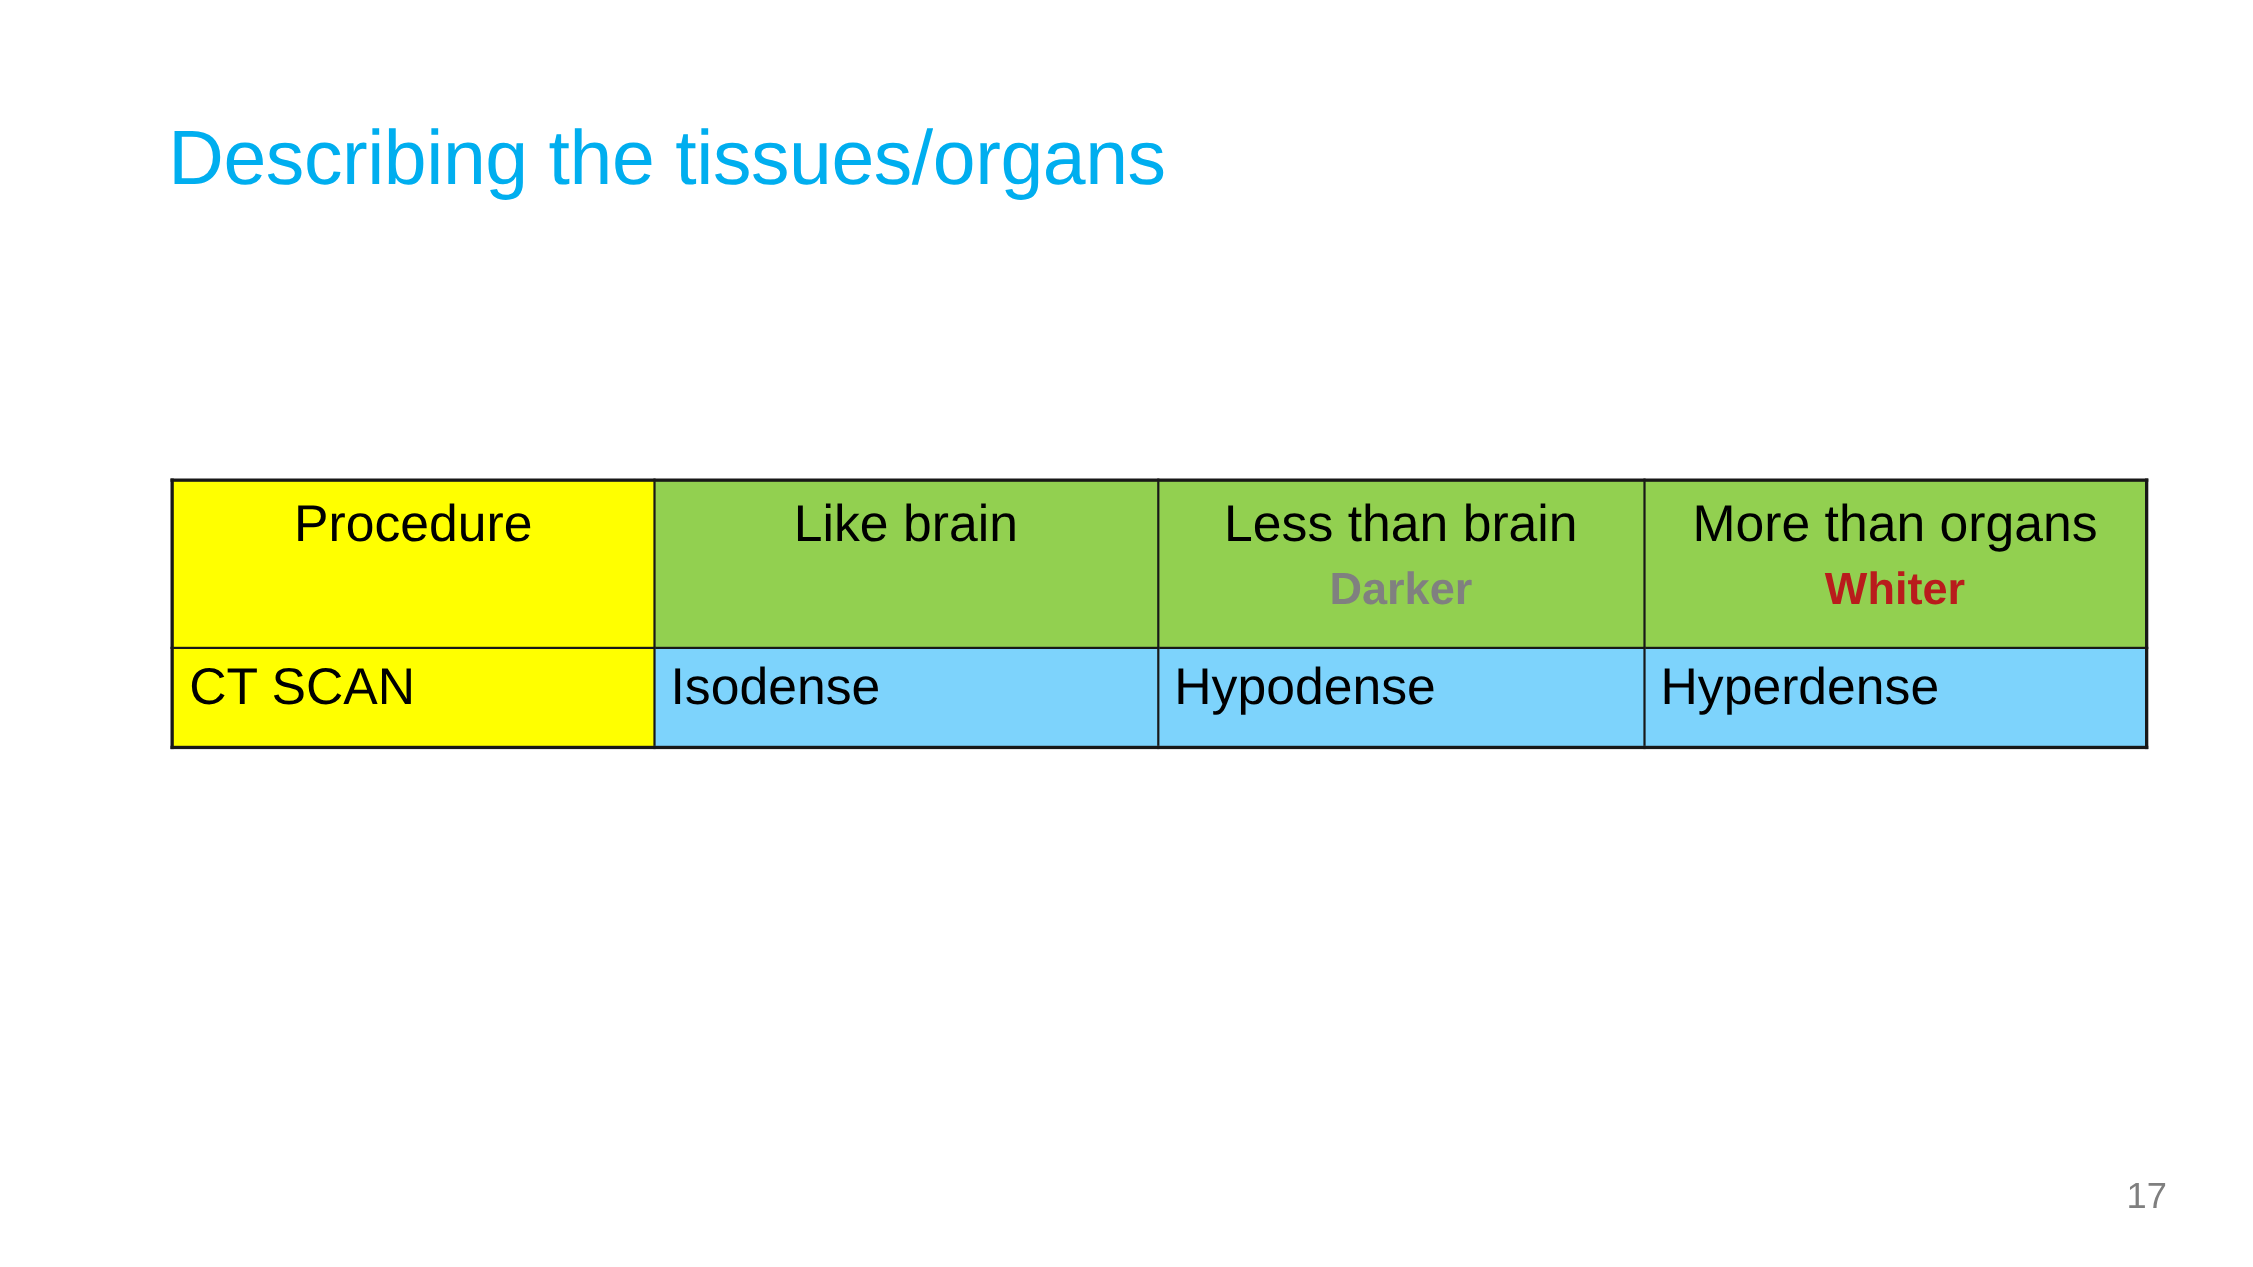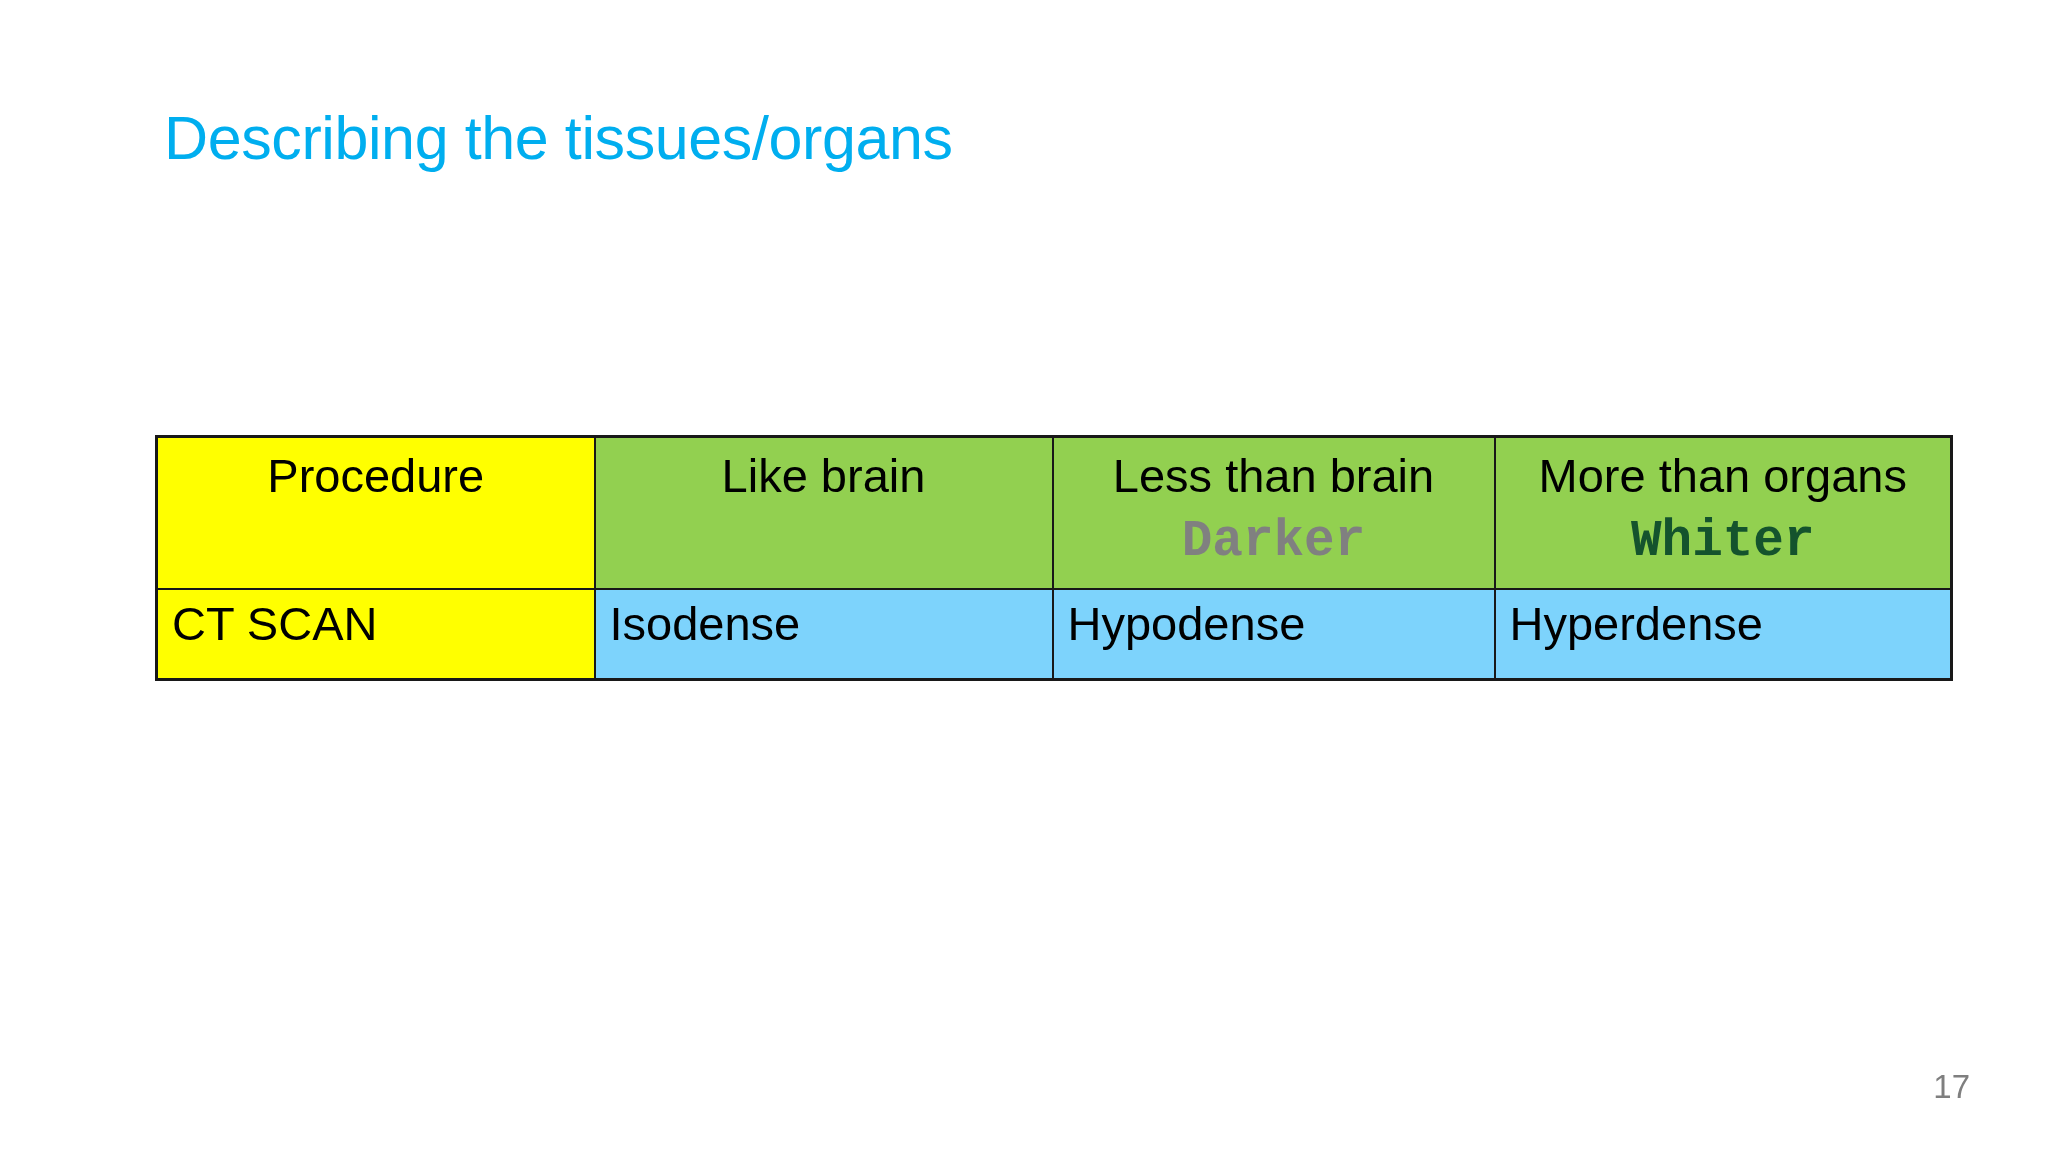--- a/index.html
+++ b/index.html
@@ -17,24 +17,24 @@
 
   .slide {
     position: absolute;
     inset: 0;
     background: #ffffff;
   }
 
   
   .slide-title {
     position: absolute;
-    left: 164px;
+    left: 153px;
     top: 104px;
     width: 1700px;
-    font-size: 61px;
+    font-size: 70px;
     line-height: 1.12;
     font-weight: 400;
     color: #00AEEF;
     letter-spacing: -0.4px;
     white-space: nowrap;
   }
 
   
   .table-wrap {
     position: absolute;
@@ -74,28 +74,27 @@
   .head-main {
     display: block;
     font-size: 47px;
     line-height: 1.18;
     color: #000000;
     padding-top: 10px;
     font-weight: 400;
   }
   .head-sub {
     display: block;
-    font-size: 51px;
+    font-size: 41px;
     line-height: 1.2;
     font-weight: bold;
     padding-top: 8px;
-    font-family: Liberation Mono, monospace;
   }
   .head-sub.darker { color: #808080; }
-  .head-sub.whiter { color: #14532d; }
+  .head-sub.whiter { color: #b91c1c; }
 
   
   tr.data-row td {
     height: 88px;
     margin-left: 28px;
   }
   td.cell-proc {
     background: #FFFF00;
     text-align: left;
   }

